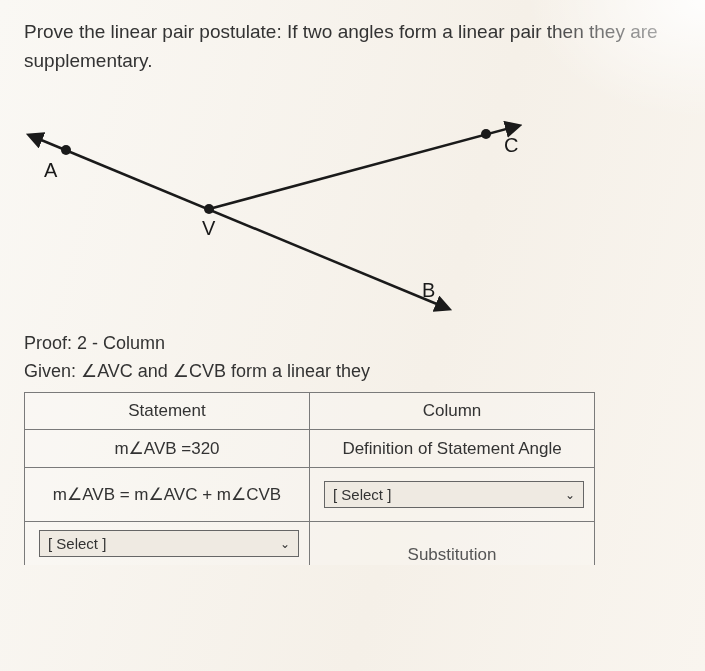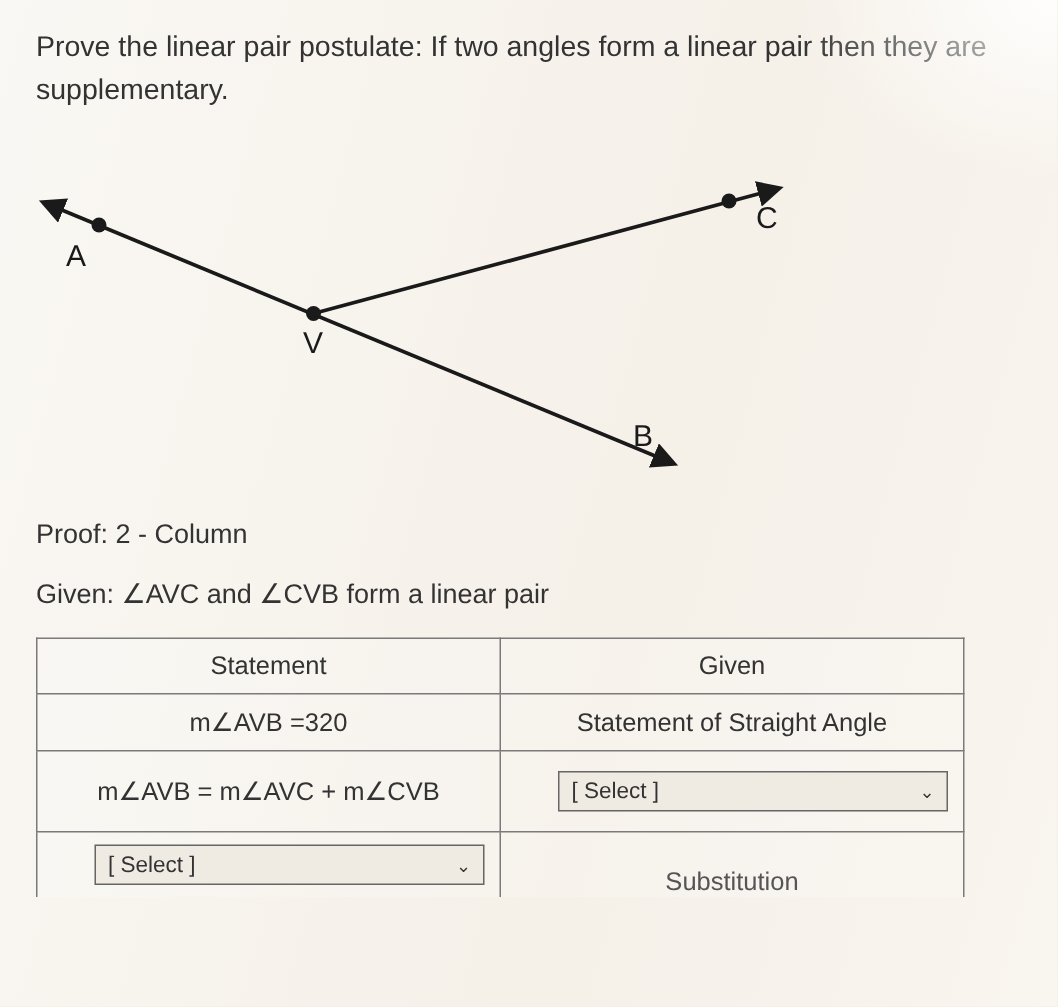--- a/index.html
+++ b/index.html
@@ -26,21 +26,21 @@
     margin-bottom: 14px;
   }
   .diagram {
     width: 520px;
     height: 220px;
     margin: 8px 0 6px 0;
   }
   .proof-heading, .given, .prove {
     font-size: 18px;
     color: #333;
-    margin: 18px 0;
+    margin: 6px 0;
   }
   table.proof {
     border-collapse: collapse;
     width: 544px;
     margin-top: 10px;
     font-size: 17px;
     color: #333;
     background: rgba(255,255,255,0.2);
   }
   table.proof th, table.proof td {
@@ -55,21 +55,20 @@
   .select-box {
     display: inline-flex;
     align-items: center;
     justify-content: space-between;
     border: 1px solid #666;
     background: #efeae2;
     padding: 4px 8px;
     width: 260px;
     font-size: 15px;
     color: #333;
-    margin-left: 24px;
   }
   .select-box.small { width: 260px; }
   .chev {
     font-size: 12px;
     color: #333;
   }
   .cut { color: #555; }
   .glare {
     position: absolute;
     top: 0; right: 0;
@@ -101,31 +100,31 @@
     <circle cx="185" cy="112" r="5" fill="#1a1a1a"></circle>
     <circle cx="462" cy="37" r="5" fill="#1a1a1a"></circle>
 
     <text x="20" y="80" font-size="20" fill="#1a1a1a" font-family="Arial">A</text>
     <text x="178" y="138" font-size="20" fill="#1a1a1a" font-family="Arial">V</text>
     <text x="398" y="200" font-size="20" fill="#1a1a1a" font-family="Arial">B</text>
     <text x="480" y="55" font-size="20" fill="#1a1a1a" font-family="Arial">C</text>
   </svg>
 
   <div class="proof-heading">Proof: 2 - Column</div>
-  <div class="given">Given: ∠AVC and ∠CVB form a linear pair</div>
+  <div class="given">Given: ∠AVC and ∠CVB form a linear they</div>
 
   <table class="proof">
     <tbody>
         <tr>
       <th>Statement</th>
-      <th>Given</th>
+      <th>Column</th>
     </tr>
     <tr>
       <td>m∠AVB =320</td>
-      <td>Statement of Straight Angle</td>
+      <td>Definition of Statement Angle</td>
     </tr>
     <tr>
       <td style="padding:16px 10px">m∠AVB = m∠AVC + m∠CVB</td>
       <td style="text-align:left;padding-left:14px">
         <span class="select-box">
           <span>[ Select ]</span>
           <span class="chev">⌄</span>
         </span>
       </td>
     </tr>

